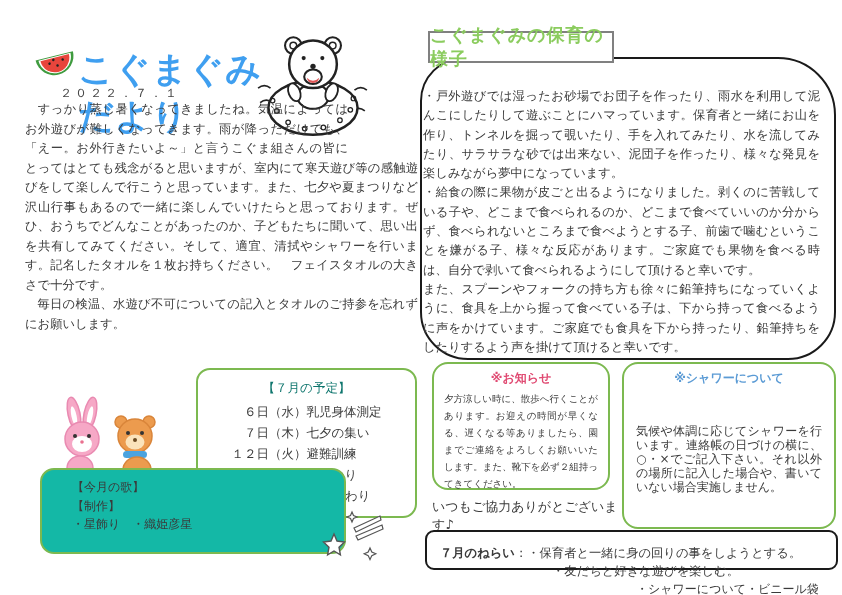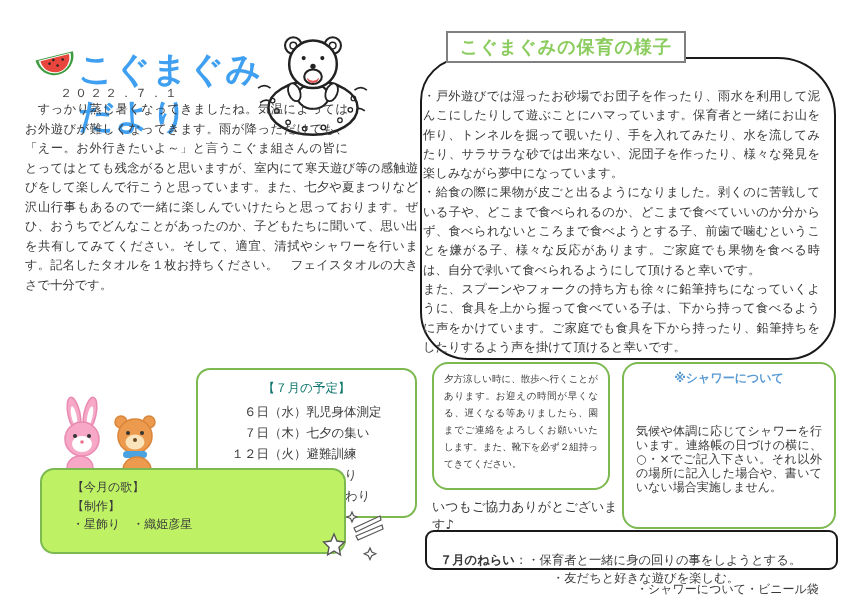--- a/index.html
+++ b/index.html
@@ -30,36 +30,36 @@
   .schedule-box {
     position:absolute; left:196px; top:368px; width:221px; height:150px;
     border:2px solid #7cb950; border-radius:14px; background:#fff;
     padding-top:10px;
   }
   .schedule-title { text-align:center; font-size:12.5px; color:#0f766e; margin-bottom:4px; }
   .schedule-items { width:fit-content; margin:0 auto; font-size:12.5px; line-height:21px; color:#3a3a3a; }
   .rabbit-bear { position:absolute; left:44px; top:382px; width:132px; height:126px; }
   .songs-box {
     position:absolute; left:40px; top:468px; width:306px; height:86px;
-    border:2px solid #7cb950; border-radius:14px; background:#bef264;
+    border:2px solid #7cb950; border-radius:14px; background:#14b8a6;
     padding:8px 0 0 30px; font-size:12px; line-height:18.5px; color:#3a3a3a;
   }
   .shooting-star { position:absolute; left:322px; top:504px; width:62px; height:60px; }
   
   .care-box {
     position:absolute; left:420px; top:57px; width:416px; height:303px;
     border:2.5px solid #1a1a1a; border-radius:44px 58px 48px 48px;
     background:#fff; padding:28px 14px 8px 1px;
     font-size:12.3px; line-height:19.3px; color:#3a3a3a; text-align:justify;
   }
   .care-header {
-    position:absolute; left:428px; top:31px; width:240px; height:32px;
+    position:absolute; left:428px; top:31px; width:186px; height:32px;
     background:#fff; border:2px solid #808080; z-index:2;
     display:flex; align-items:center; justify-content:center;
-    font-size:18px; font-weight:bold; color:#8bcc5e; letter-spacing:1px;margin-left:18px;
+    font-size:18px; font-weight:bold; color:#8bcc5e; letter-spacing:1px;
   }
   .notice-box {
     position:absolute; left:432px; top:362px; width:178px; height:128px;
     border:2px solid #7cb950; border-radius:16px; background:#fff;
     padding:6px 10px 0 10px;
   }
   .notice-title { text-align:center; font-size:12px; font-weight:bold; color:#e04a72; margin-bottom:3px; }
   .notice-body { font-size:9.5px; line-height:17px; color:#3a3a3a; text-align:justify; }
   .shower-box {
     position:absolute; left:622px; top:362px; width:214px; height:167px;
@@ -69,21 +69,21 @@
   .shower-title { text-align:center; font-size:12px; font-weight:bold; color:#5b9bd5; margin-bottom:3px; }
   .shower-body, .shower-line { font-size:12px; line-height:14px; color:#3a3a3a; text-align:justify;margin-top:37px; }
   .shower-warning { font-size:10px; line-height:16.5px; color:#e53935; }
   .thanks {
     position:absolute; left:432px; top:498px; width:190px;
     font-size:13px; color:#3a3a3a;
   }
   .goal-box {
     position:absolute; left:425px; top:530px; width:413px; height:40px;
     border:2.5px solid #1a1a1a; border-radius:9px; background:#fff;
-    padding:20px 0 0 13px; font-size:12.3px; line-height:17.5px; color:#3a3a3a;
+    padding:13px 0 0 13px; font-size:12.3px; line-height:17.5px; color:#3a3a3a;
   }
   .goal-line1 { white-space:nowrap; }
   .goal-label { font-weight:bold; }
   .goal-line2 { margin-left:112px; white-space:nowrap; }
 </style>
 </head>
 <body>
 
 <div id="page">
 
@@ -126,20 +126,21 @@
     <circle cx="91" cy="79" r="2.2" fill="none" stroke="#222" stroke-width="1.2"></circle>
     <circle cx="16" cy="70" r="2.2" fill="none" stroke="#222" stroke-width="1.2"></circle>
     <circle cx="94" cy="68" r="2.2" fill="none" stroke="#222" stroke-width="1.2"></circle>
   </svg>
 
   <div class="nl-date">２０２２．７．１</div>
 
   <div class="intro">
     <span class="spacer"></span>
     <p>　すっかり蒸し暑くなってきましたね。気温によってはお外遊びが難しくなってきます。雨が降っただけでも、「えー。お外行きたいよ～」と言うこぐま組さんの皆にとってはとても残念がると思いますが、室内にて寒天遊び等の感触遊びをして楽しんで行こうと思っています。また、七夕や夏まつりなど沢山行事もあるので一緒に楽しんでいけたらと思っております。ぜひ、おうちでどんなことがあったのか、子どもたちに聞いて、思い出を共有してみてください。そして、適宜、清拭やシャワーを行います。記名したタオルを１枚お持ちください。　フェイスタオルの大きさで十分です。</p>
+    <p>　毎日の検温、水遊び不可についての記入とタオルのご持参を忘れずにお願いします。</p>
   </div>
 
   <div class="schedule-box">
     <div class="schedule-title">【７月の予定】</div>
     <div class="schedule-items">
       <div>　６日（水）乳児身体測定</div>
       <div>　７日（木）七夕の集い</div>
       <div>１２日（火）避難訓練</div>
       <div>２３日（土）夏まつり</div>
       <div>２７日（水）すいかわり</div>
@@ -188,20 +189,21 @@
 
   <div class="care-header">こぐまぐみの保育の様子</div>
 
   <div class="care-box">
     <p>・戸外遊びでは湿ったお砂場でお団子を作ったり、雨水を利用して泥んこにしたりして遊ぶことにハマっています。保育者と一緒にお山を作り、トンネルを掘って覗いたり、手を入れてみたり、水を流してみたり、サラサラな砂では出来ない、泥団子を作ったり、様々な発見を楽しみながら夢中になっています。</p>
     <p>・給食の際に果物が皮ごと出るようになりました。剥くのに苦戦している子や、どこまで食べられるのか、どこまで食べていいのか分からず、食べられないところまで食べようとする子、前歯で噛むということを嫌がる子、様々な反応があります。ご家庭でも果物を食べる時は、自分で剥いて食べられるようにして頂けると幸いです。</p>
     <p>また、スプーンやフォークの持ち方も徐々に鉛筆持ちになっていくように、食具を上から握って食べている子は、下から持って食べるように声をかけています。ご家庭でも食具を下から持ったり、鉛筆持ちをしたりするよう声を掛けて頂けると幸いです。</p>
   </div>
 
   <div class="notice-box">
+    <div class="notice-title">※お知らせ</div>
     <div class="notice-body">夕方涼しい時に、散歩へ行くことがあります。お迎えの時間が早くなる、遅くなる等ありましたら、園までご連絡をよろしくお願いいたします。また、靴下を必ず２組持ってきてください。</div>
   </div>
 
   <div class="shower-box">
     <div class="shower-title">※シャワーについて</div>
     <div class="shower-body">気候や体調に応じてシャワーを行います。連絡帳の日づけの横に、○・×でご記入下さい。それ以外の場所に記入した場合や、書いていない場合実施しません。</div>
     <div class="shower-line">持ち物</div>
     <div class="shower-line">・シャワーについて・ビニール袋</div>
     <div class="shower-warning">※タオル・袋共に名前の記入も忘れずにお願いします。</div>
   </div>

